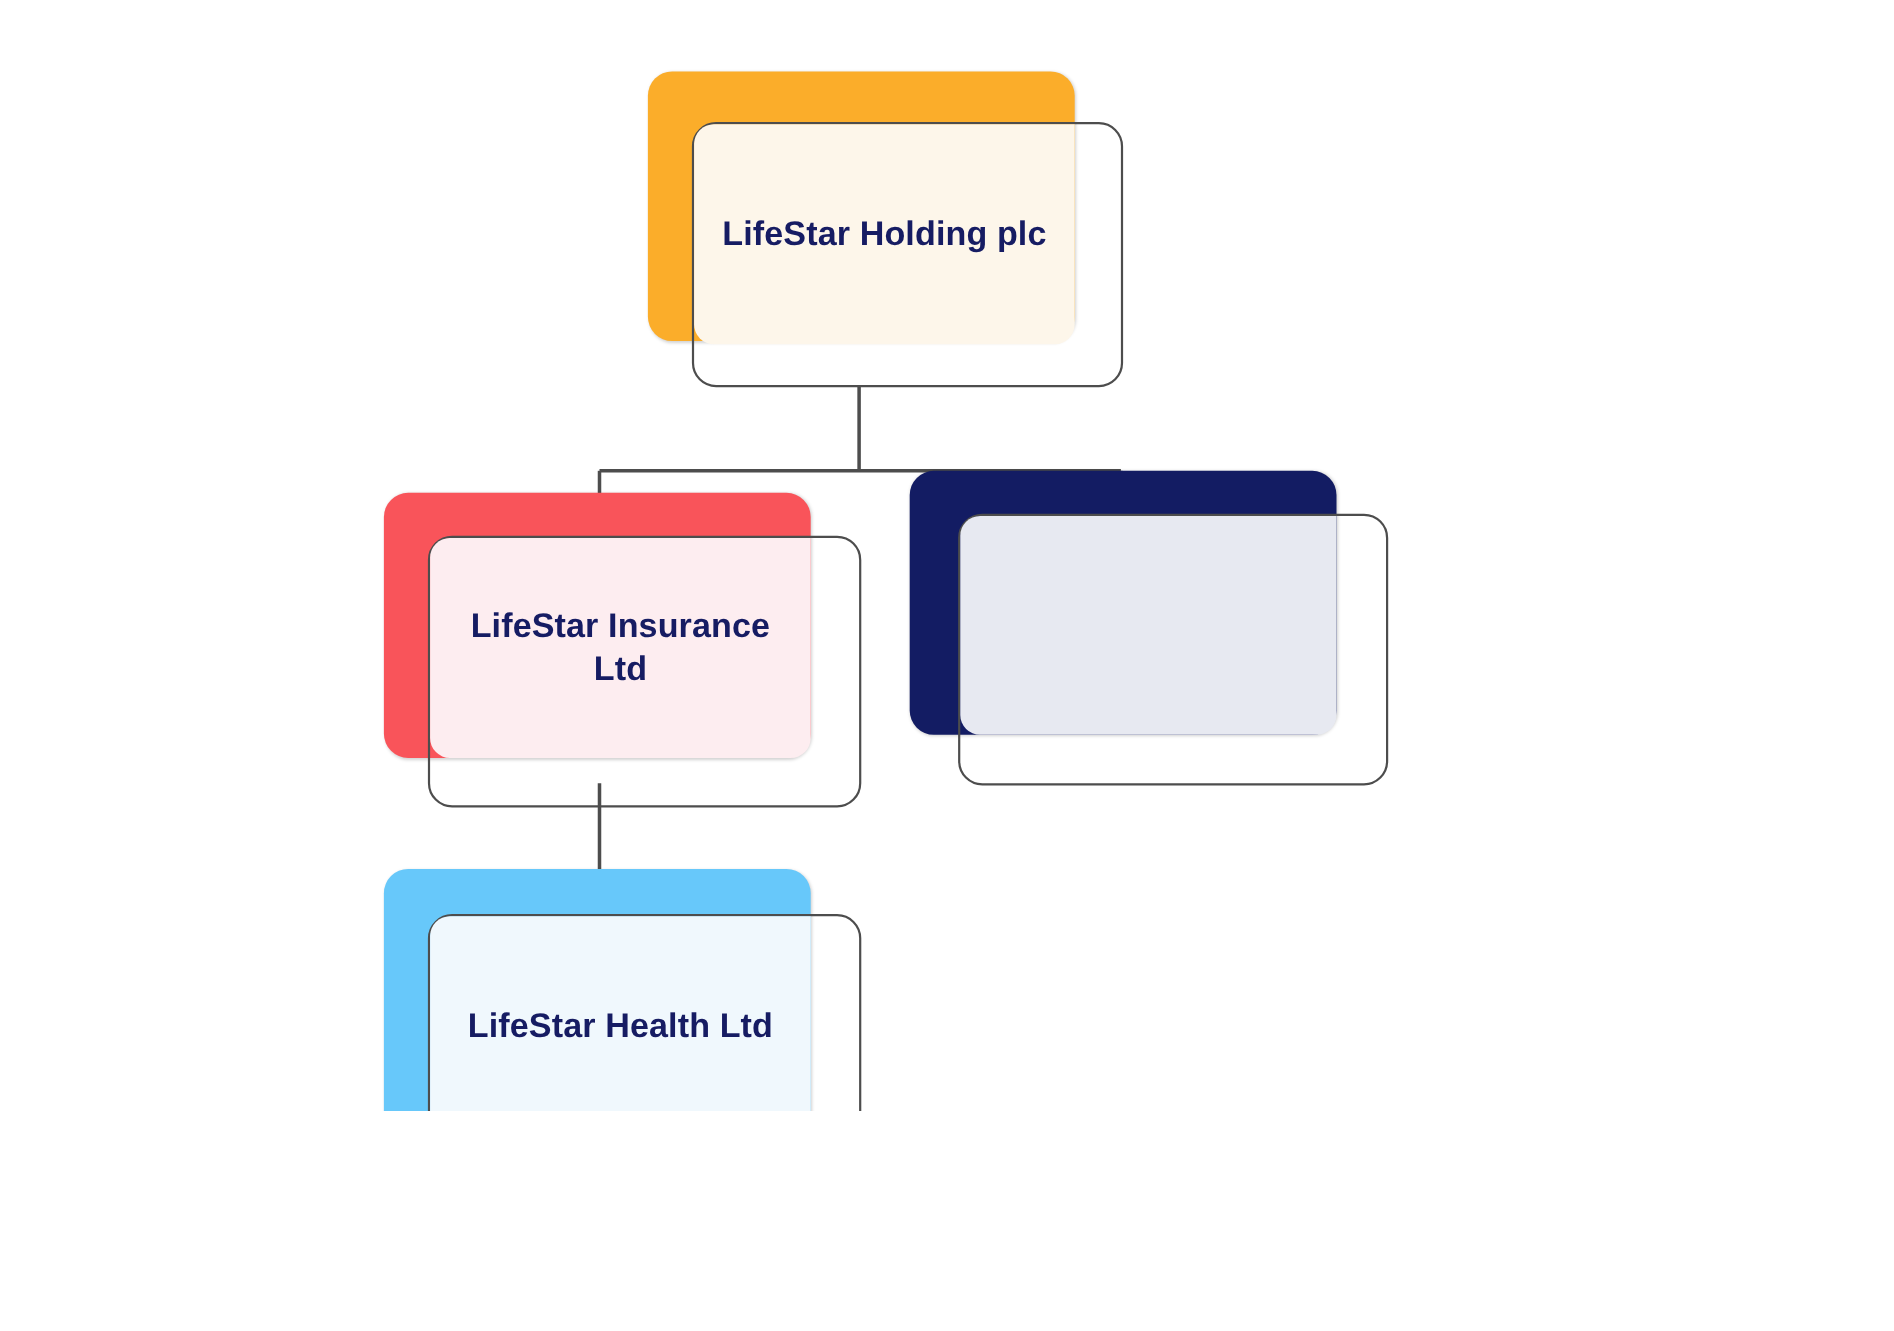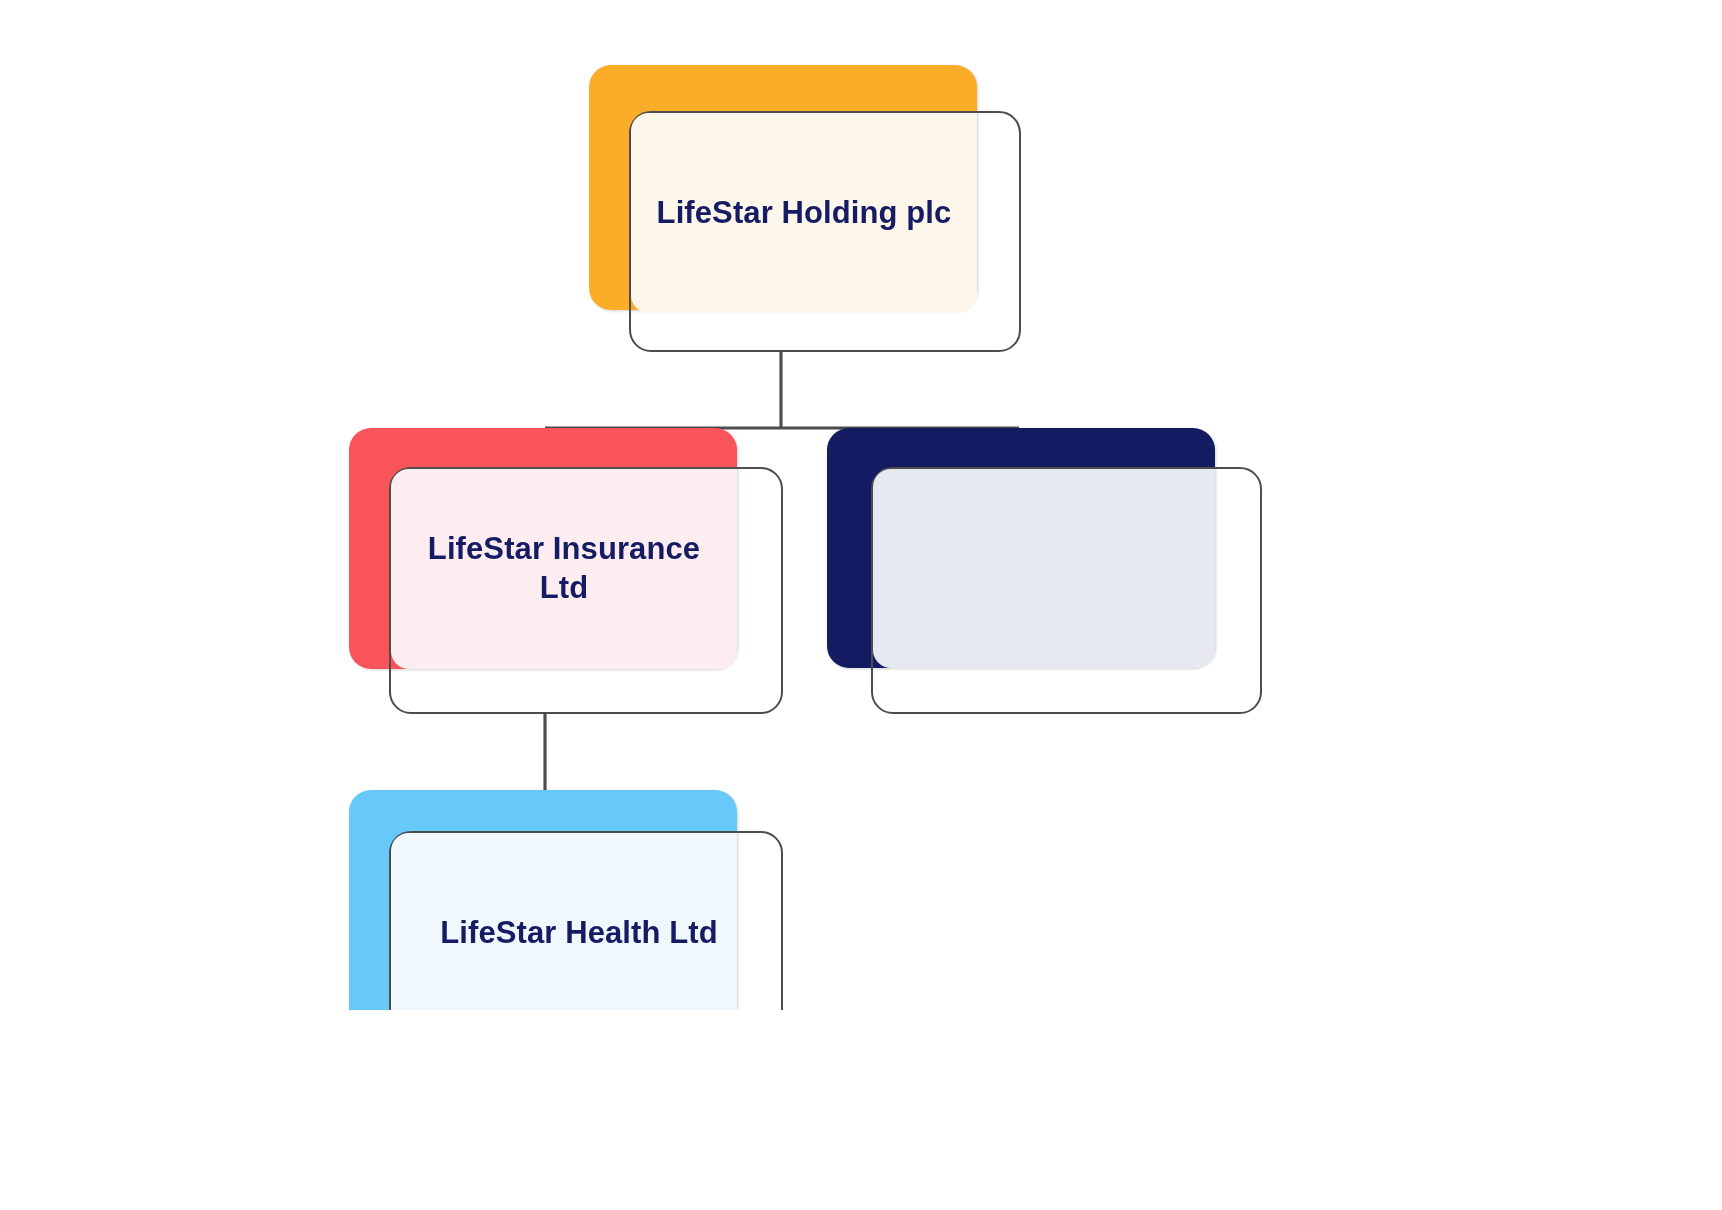--- a/index.html
+++ b/index.html
@@ -83,34 +83,34 @@
     <path d="M 545 712 L 545 832" fill="none" stroke="#4d4d4d" stroke-width="3.2"></path>
   </svg>
 
   <div class="node" style="left:589px; top:65px; width:432px; height:287px;">
     <div class="plate" style="width:388px; height:245px; background:#FBAD2A;"></div>
     <div class="card" style="left:40px; top:46px; width:392px; height:241px;"></div>
     <div class="tint" style="left:42px; top:48px; width:346px; height:200px; background:#FDF6EA;"></div>
     <div class="label" style="left:42px; top:48px; width:346px; height:200px;">LifeStar Holding plc</div>
   </div>
 
-  <div class="node" style="left:349px; top:428px; width:434px; height:286px;">
+  <div class="node" style="left:349px; top:448px; width:434px; height:286px;">
     <div class="plate" style="width:388px; height:241px; background:#F9545A;"></div>
     <div class="card" style="left:40px; top:39px; width:394px; height:247px;"></div>
     <div class="tint" style="left:42px; top:41px; width:346px; height:200px; background:#FDEDF0;"></div>
     <div class="label" style="left:42px; top:41px; width:346px; height:200px;">LifeStar Insurance
 Ltd</div>
   </div>
 
   <div class="node" style="left:827px; top:428px; width:435px; height:286px;">
     <div class="plate" style="width:388px; height:240px; background:#131C63;"></div>
     <div class="card" style="left:44px; top:39px; width:391px; height:247px;"></div>
     <div class="tint" style="left:46px; top:41px; width:342px; height:199px; background:#E7E9F1;"></div>
   </div>
 
   <div class="node" style="left:349px; top:790px; width:434px; height:288px;">
     <div class="plate" style="width:388px; height:243px; background:#67C8FA;"></div>
     <div class="card" style="left:40px; top:41px; width:394px; height:247px;"></div>
     <div class="tint" style="left:42px; top:43px; width:346px; height:200px; background:#F0F8FD;"></div>
-    <div class="label" style="left:42px; top:43px; width:346px; height:200px;padding-left:15px;">LifeStar Health Ltd</div>
+    <div class="label" style="left:42px; top:43px; width:346px; height:200px;">LifeStar Health Ltd</div>
   </div>
 
 </div>
 
 </body></html>

